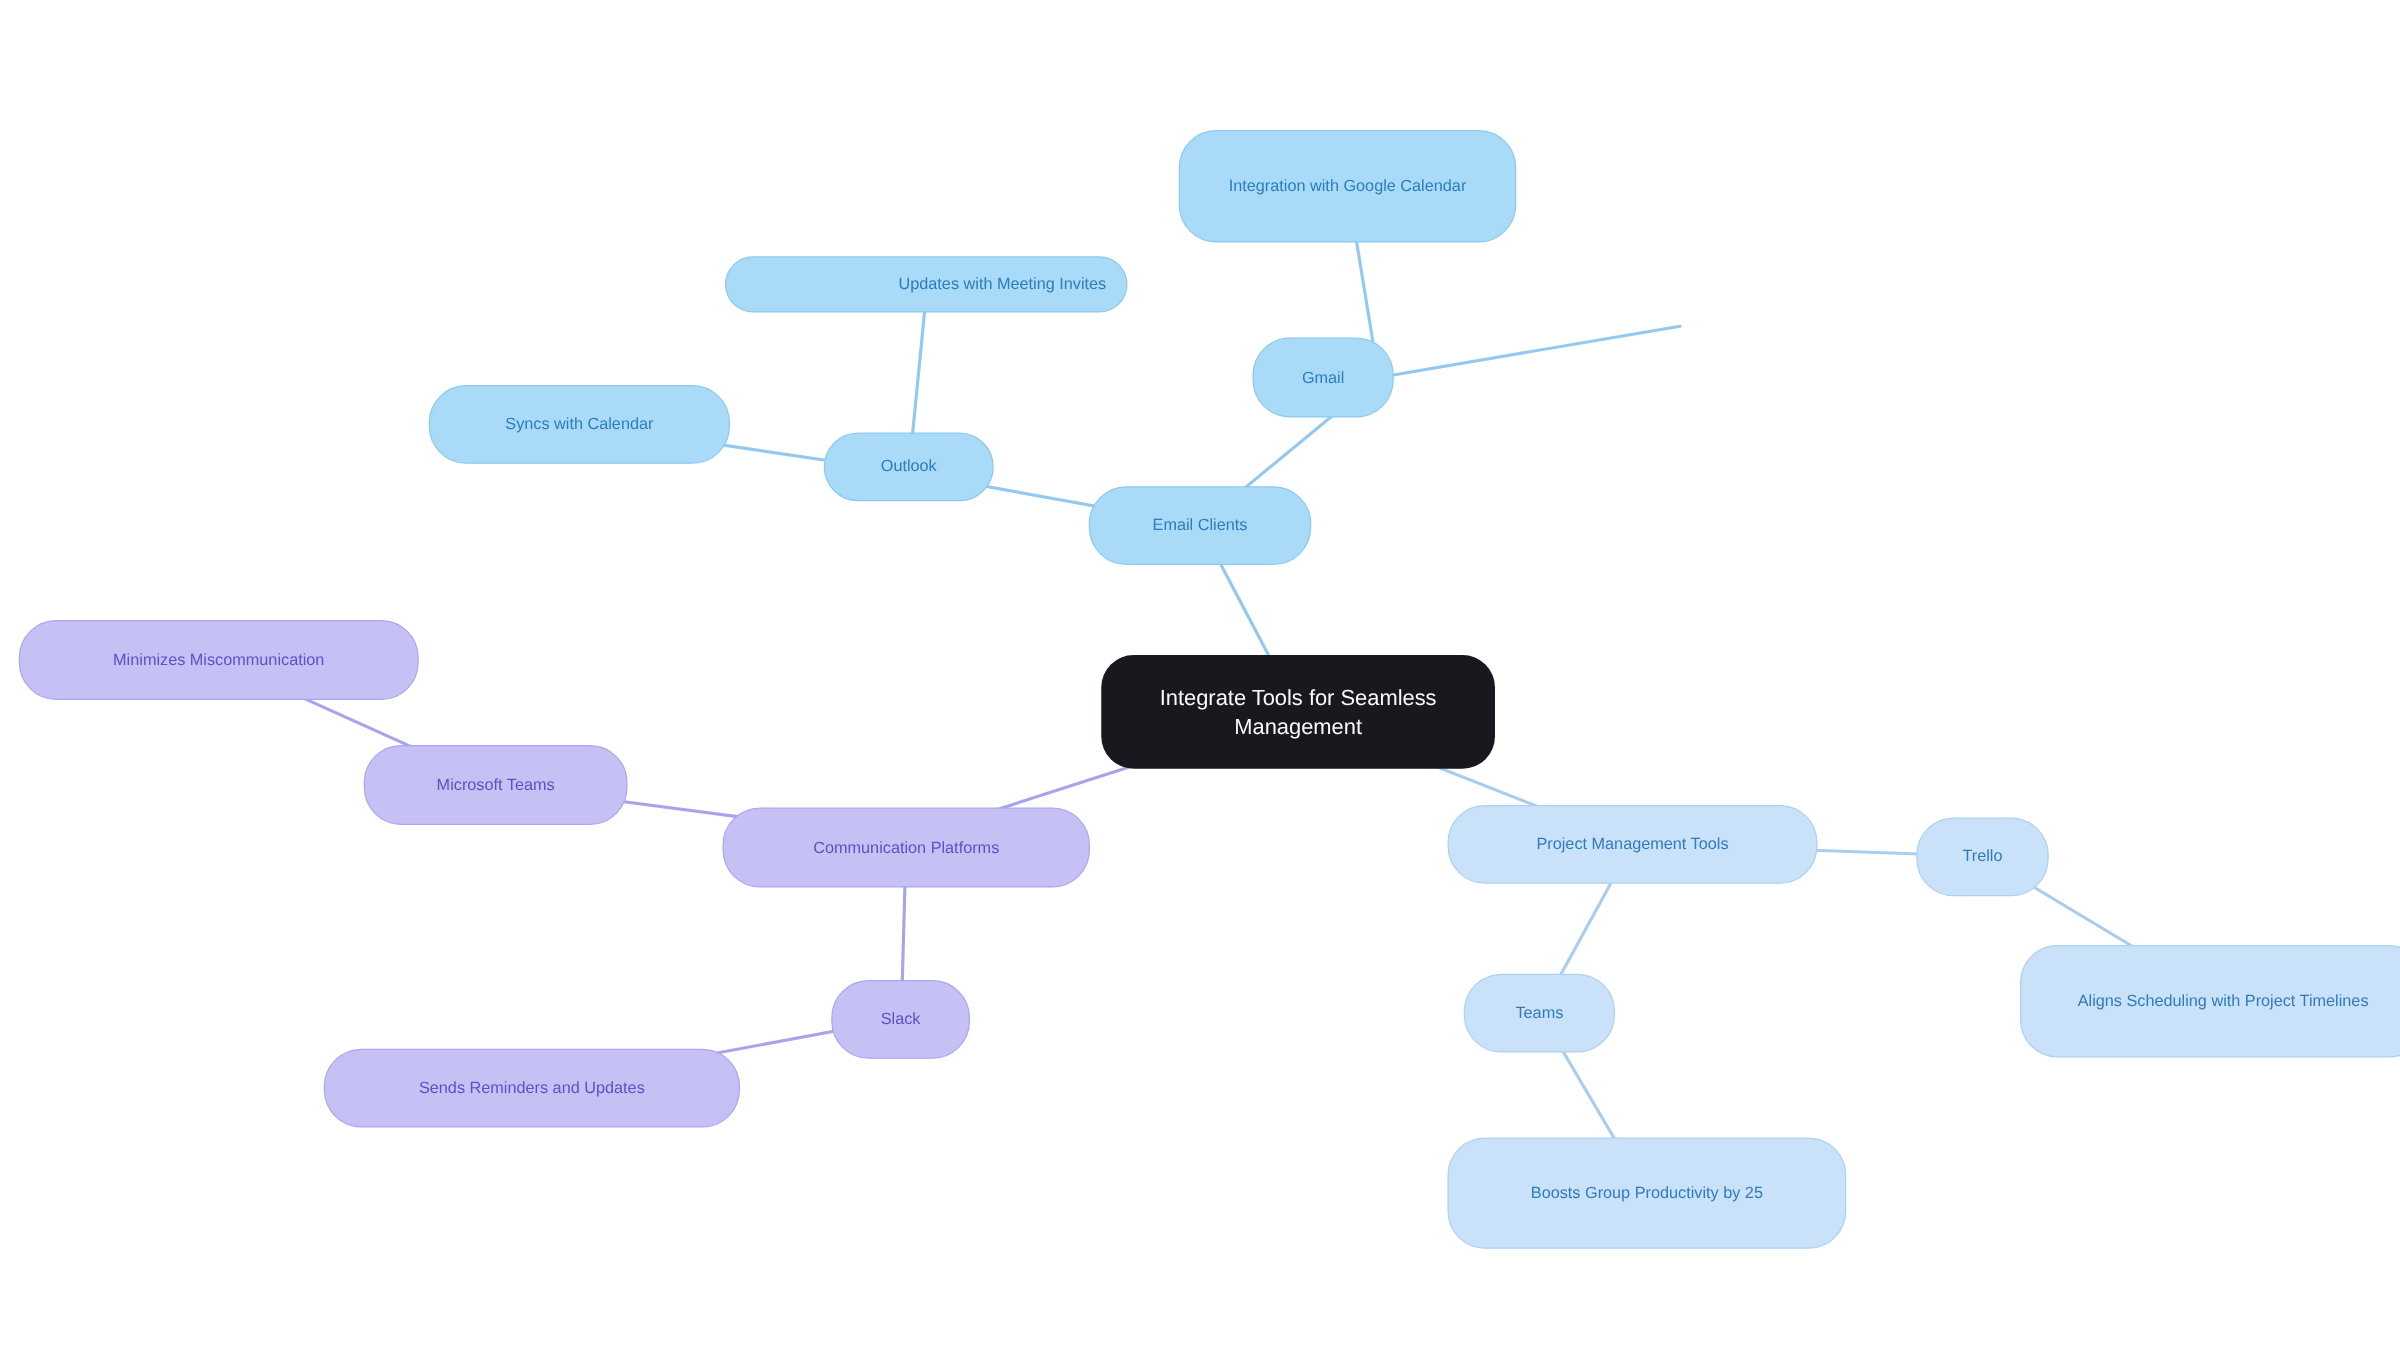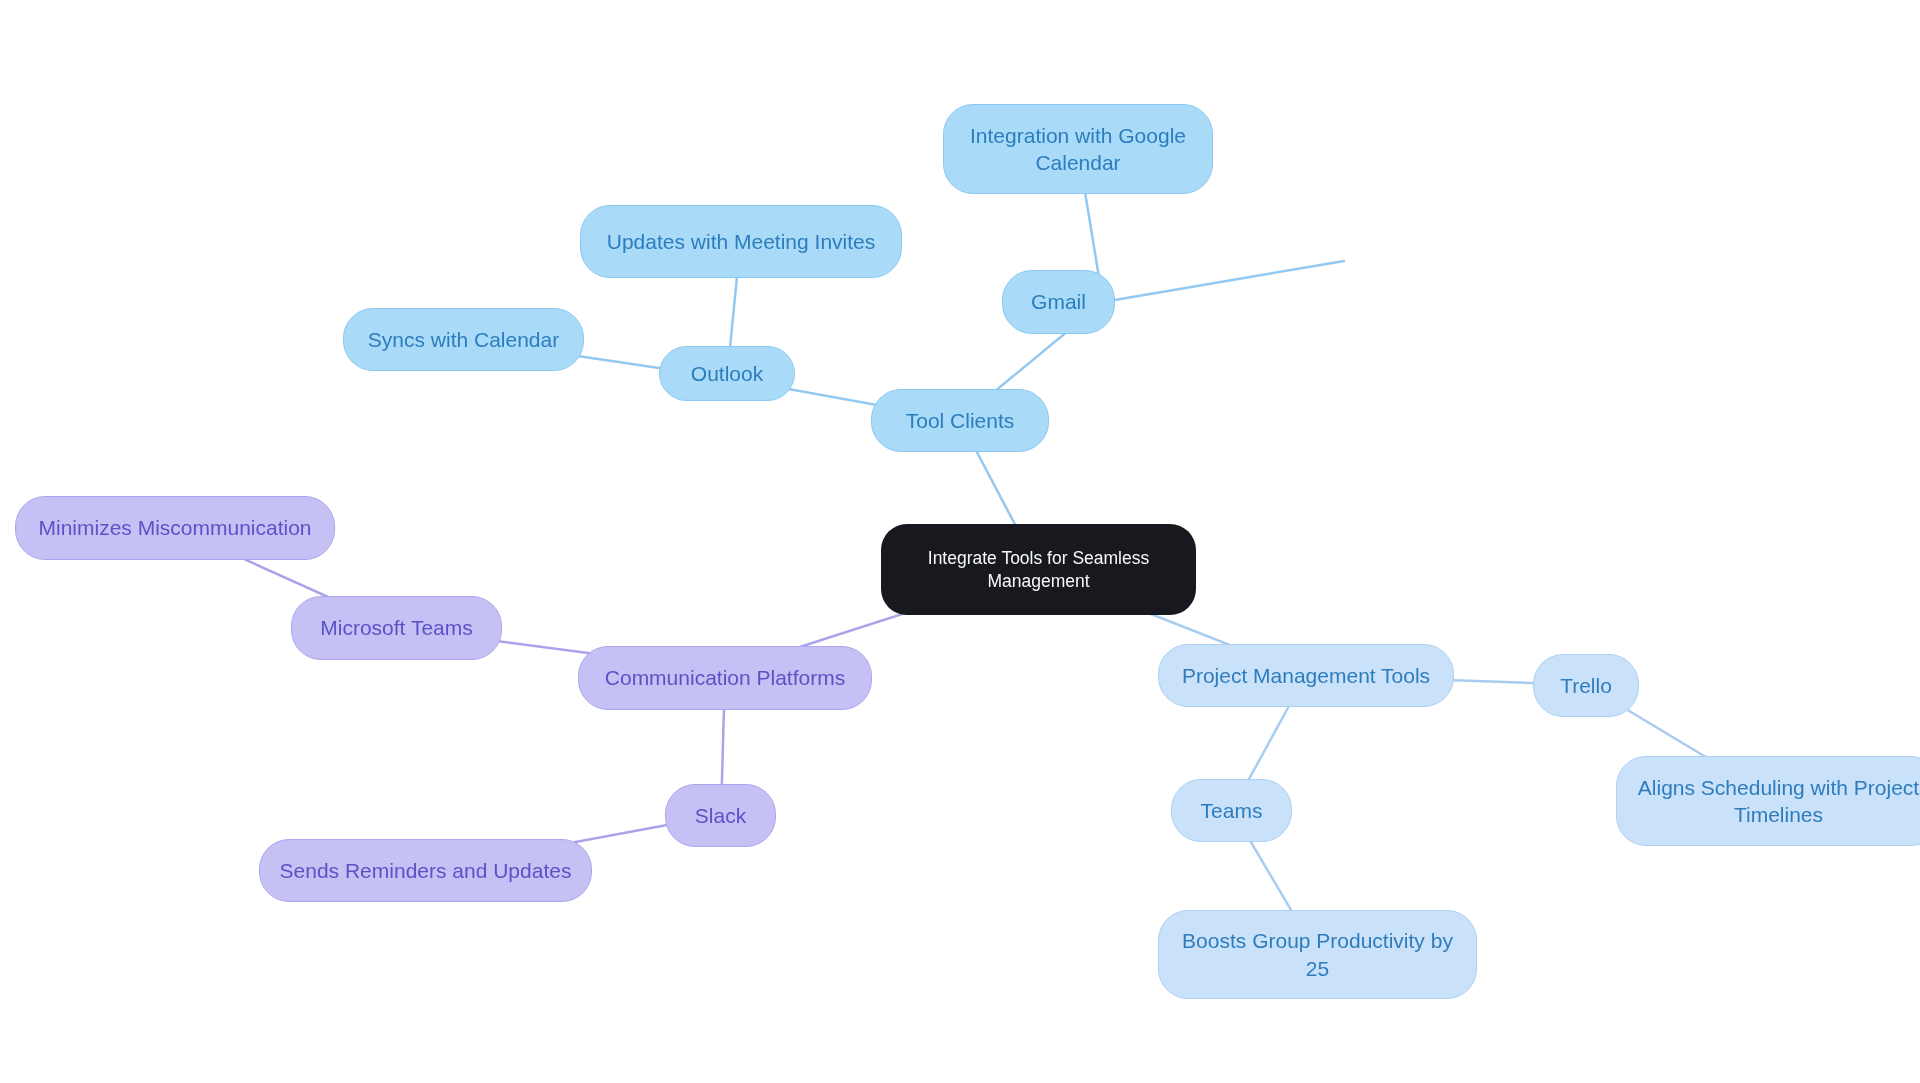--- a/index.html
+++ b/index.html
@@ -27,21 +27,21 @@
 
   .node {
     position: absolute;
     z-index: 1;
     display: flex;
     align-items: center;
     justify-content: center;
     text-align: center;
     box-sizing: border-box;
     border-radius: 30px;
-    font-size: 21px;
+    font-size: 13px;
     line-height: 1.3;
     padding: 6px 16px;
     cursor: pointer;
     user-select: none;
   }
   .node--blue {
     background: var(--blue-bg, #A9DBF8);
     border: 1.5px solid var(--blue-border, #8BC9F2);
     color: var(--blue-text, #2B7DBD);
   }
@@ -89,32 +89,32 @@
     <line class="edge edge-pale" x1="1586" y1="685" x2="1779" y2="801"></line>
     <line class="edge edge-pale" x1="1306" y1="675" x2="1232" y2="810"></line>
     <line class="edge edge-pale" x1="1232" y1="810" x2="1317" y2="954"></line>
   </svg>
 
   <div class="node node--central" style="left:881px; top:524px; width:315px; height:91px;">
     <span class="node-label">Integrate Tools for Seamless Management</span>
   </div>
 
   <div class="node node--blue" style="left:871px; top:389px; width:178px; height:63px;">
-    <span class="node-label">Tool Clients</span>
+    <span class="node-label">Email Clients</span>
   </div>
 
   <div class="node node--blue" style="left:659px; top:346px; width:136px; height:55px;justify-content:center;">
     <span class="node-label">Outlook</span>
   </div>
 
   <div class="node node--blue" style="left:343px; top:308px; width:241px; height:63px;">
     <span class="node-label">Syncs with Calendar</span>
   </div>
 
-  <div class="node node--blue" style="left:580px; top:205px; width:322px; height:73px;">
+  <div class="node node--blue" style="left:580px; top:205px; width:322px; height:45px;justify-content:flex-end;">
     <span class="node-label">Updates with Meeting Invites</span>
   </div>
 
   <div class="node node--blue" style="left:1002px; top:270px; width:113px; height:64px;">
     <span class="node-label">Gmail</span>
   </div>
 
   <div class="node node--blue" style="left:943px; top:104px; width:270px; height:90px;">
     <span class="node-label">Integration with Google Calendar</span>
   </div>

